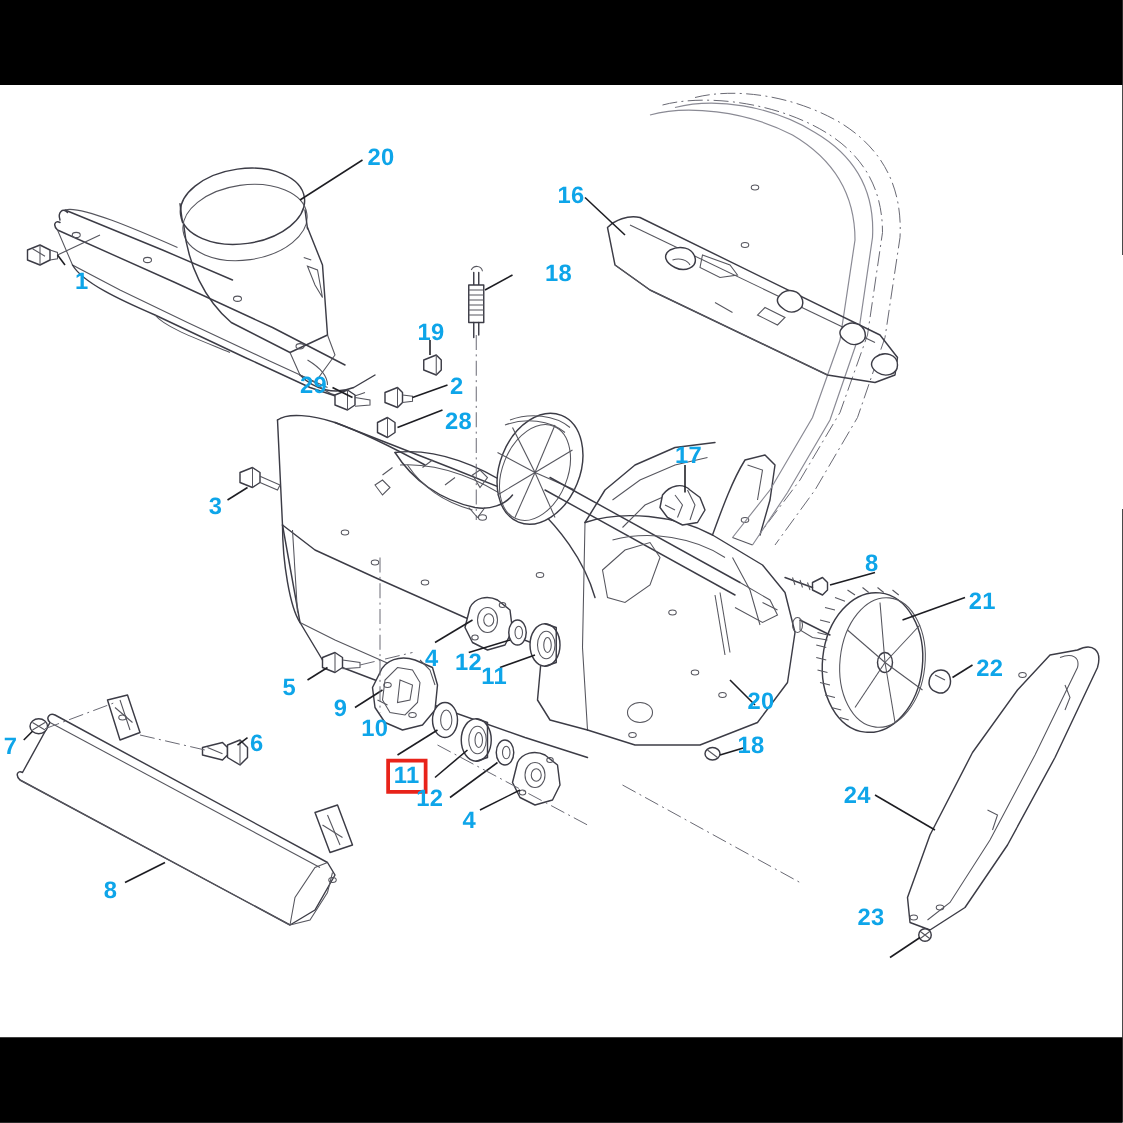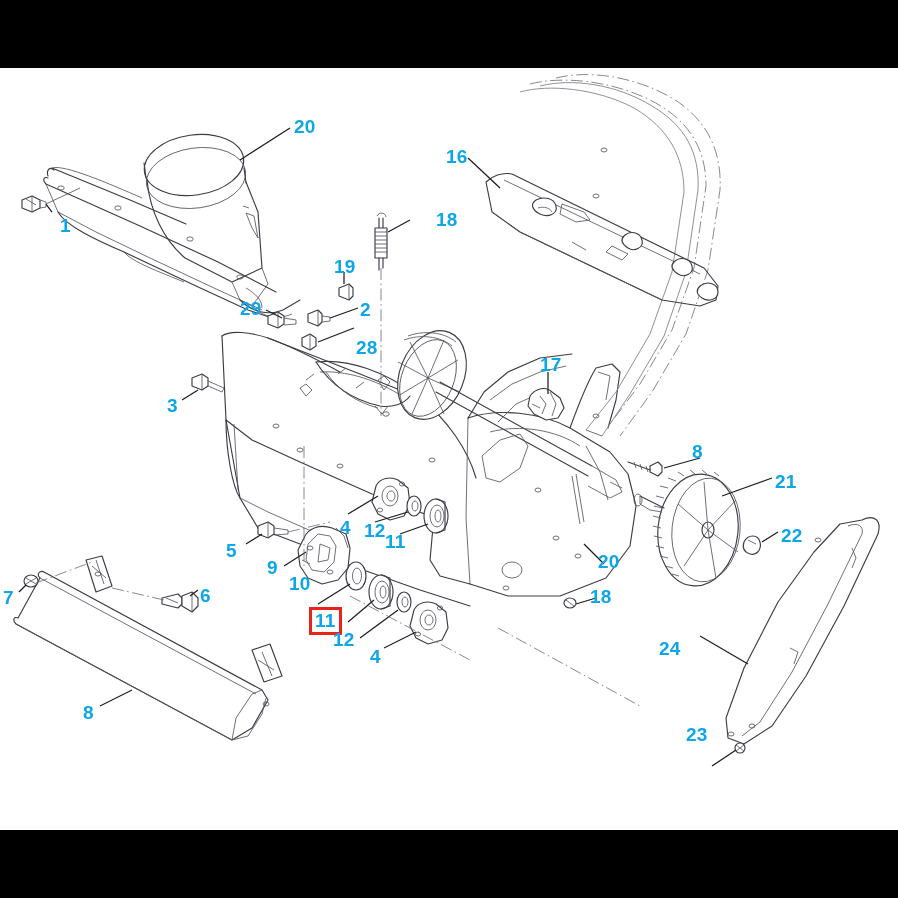--- a/index.html
+++ b/index.html
@@ -447,39 +447,39 @@
 
   </svg>
 
   <div class="callout" style="left:60px;  top:216px;">1</div>
   <div class="callout" style="left:294px; top:117px;">20</div>
   <div class="callout" style="left:446px; top:147px;">16</div>
   <div class="callout" style="left:436px; top:210px;">18</div>
   <div class="callout" style="left:334px; top:257px;">19</div>
   <div class="callout" style="left:240px; top:299px;">29</div>
   <div class="callout" style="left:360px; top:300px;">2</div>
-  <div class="callout" style="left:356px; top:338px;">28</div>
+  <div class="callout" style="left:356px; top:328px;">28</div>
   <div class="callout" style="left:167px; top:396px;">3</div>
   <div class="callout" style="left:540px; top:355px;">17</div>
   <div class="callout" style="left:692px; top:442px;">8</div>
   <div class="callout" style="left:775px; top:472px;">21</div>
   <div class="callout" style="left:781px; top:526px;">22</div>
   <div class="callout" style="left:340px; top:518px;">4</div>
   <div class="callout" style="left:364px; top:521px;">12</div>
   <div class="callout" style="left:385px; top:532px;">11</div>
   <div class="callout" style="left:226px; top:541px;">5</div>
   <div class="callout" style="left:267px; top:558px;">9</div>
   <div class="callout" style="left:289px; top:574px;">10</div>
   <div class="callout highlighted" style="left:313px; top:611px;">11</div>
   <div class="callout" style="left:333px; top:630px;">12</div>
   <div class="callout" style="left:370px; top:647px;">4</div>
   <div class="callout" style="left:3px;   top:588px;">7</div>
   <div class="callout" style="left:200px; top:586px;">6</div>
   <div class="callout" style="left:83px;  top:703px;">8</div>
   <div class="callout" style="left:598px; top:552px;">20</div>
   <div class="callout" style="left:590px; top:587px;">18</div>
-  <div class="callout" style="left:659px; top:627px;margin-top:12px;">24</div>
+  <div class="callout" style="left:675px; top:627px;">24</div>
   <div class="callout" style="left:686px; top:725px;">23</div>
 
   <div class="letterbox" id="letterbox-top"></div>
   <div class="letterbox" id="letterbox-bottom"></div>
 
 </div>
 
 </body></html>

